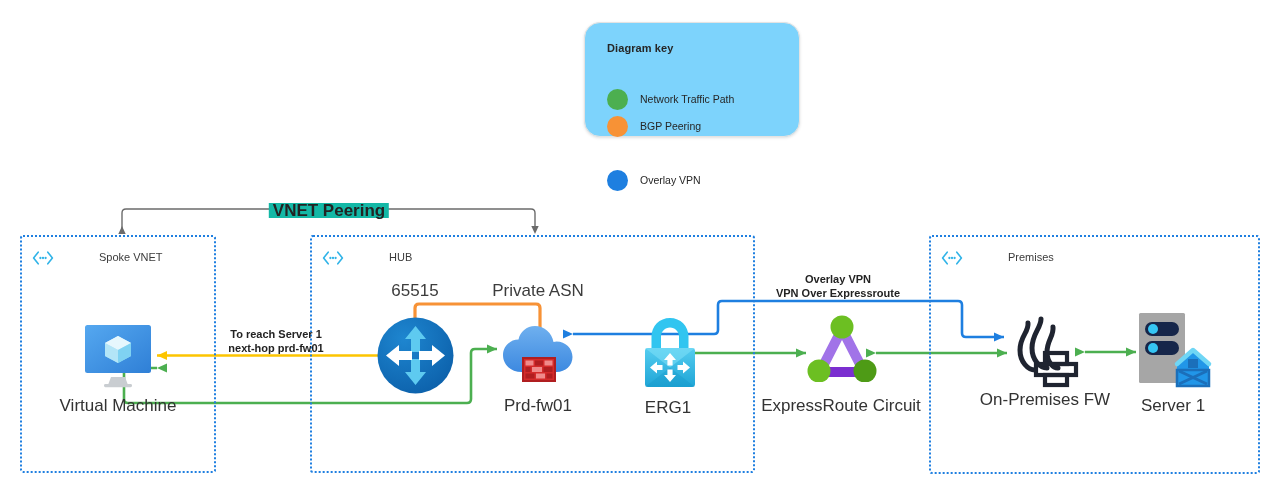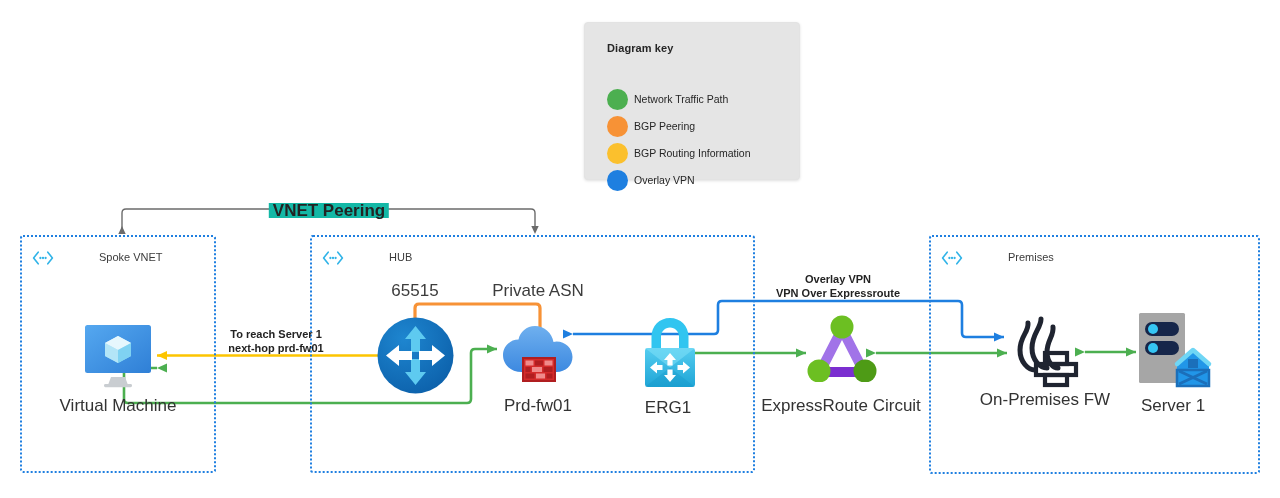--- a/index.html
+++ b/index.html
@@ -28,24 +28,24 @@
     height: 498px;
   }
   svg.layer { pointer-events: none; }
 
   
   #legend {
     position: absolute;
     left: 584px;
     top: 22px;
     width: 216px;
-    height: 158px;
-    background: #e5e5e5;
+    height: 115px;
+    background: #7dd3fc;
     border: 1px solid #e3e3e3;
-    border-radius: 4px;
+    border-radius: 16px;
     box-shadow: 0 1px 3px rgba(0,0,0,0.13);
     box-sizing: border-box;
   }
   #legend .legend-title {
     position: absolute;
     left: 22px;
     top: 19px;
     font-size: 11px;
     font-weight: bold;
     color: #262626;
@@ -58,21 +58,21 @@
     display: flex;
     align-items: center;
   }
   .legend-dot {
     width: 21px;
     height: 21px;
     border-radius: 50%;
     flex: 0 0 auto;
   }
   .legend-label {
-    margin-left: 6px;
+    margin-left: 12px;
     font-size: 10.5px;
     color: #262626;
     white-space: nowrap;
   }
 
   
   .zone {
     position: absolute;
     border: 2px dotted #1f7fe0;
     border-radius: 3px;
@@ -362,24 +362,20 @@
     <div class="legend-row" style="top:65px;">
       <span class="legend-dot" style="background:#4caf50;"></span>
       <span class="legend-label">Network Traffic Path</span>
     </div>
 
     <div class="legend-row" style="top:92px;">
       <span class="legend-dot" style="background:#f79236;"></span>
       <span class="legend-label">BGP Peering</span>
     </div>
 
-    <div class="legend-row" style="top:119px;">
-      <span class="legend-dot" style="background:#fbc02d;"></span>
-      <span class="legend-label">BGP Routing Information</span>
-    </div>
 
     <div class="legend-row" style="top:146px;">
       <span class="legend-dot" style="background:#1e7fe0;"></span>
       <span class="legend-label">Overlay VPN</span>
     </div>
   </div>
 
 </div>
 
 </body></html>

